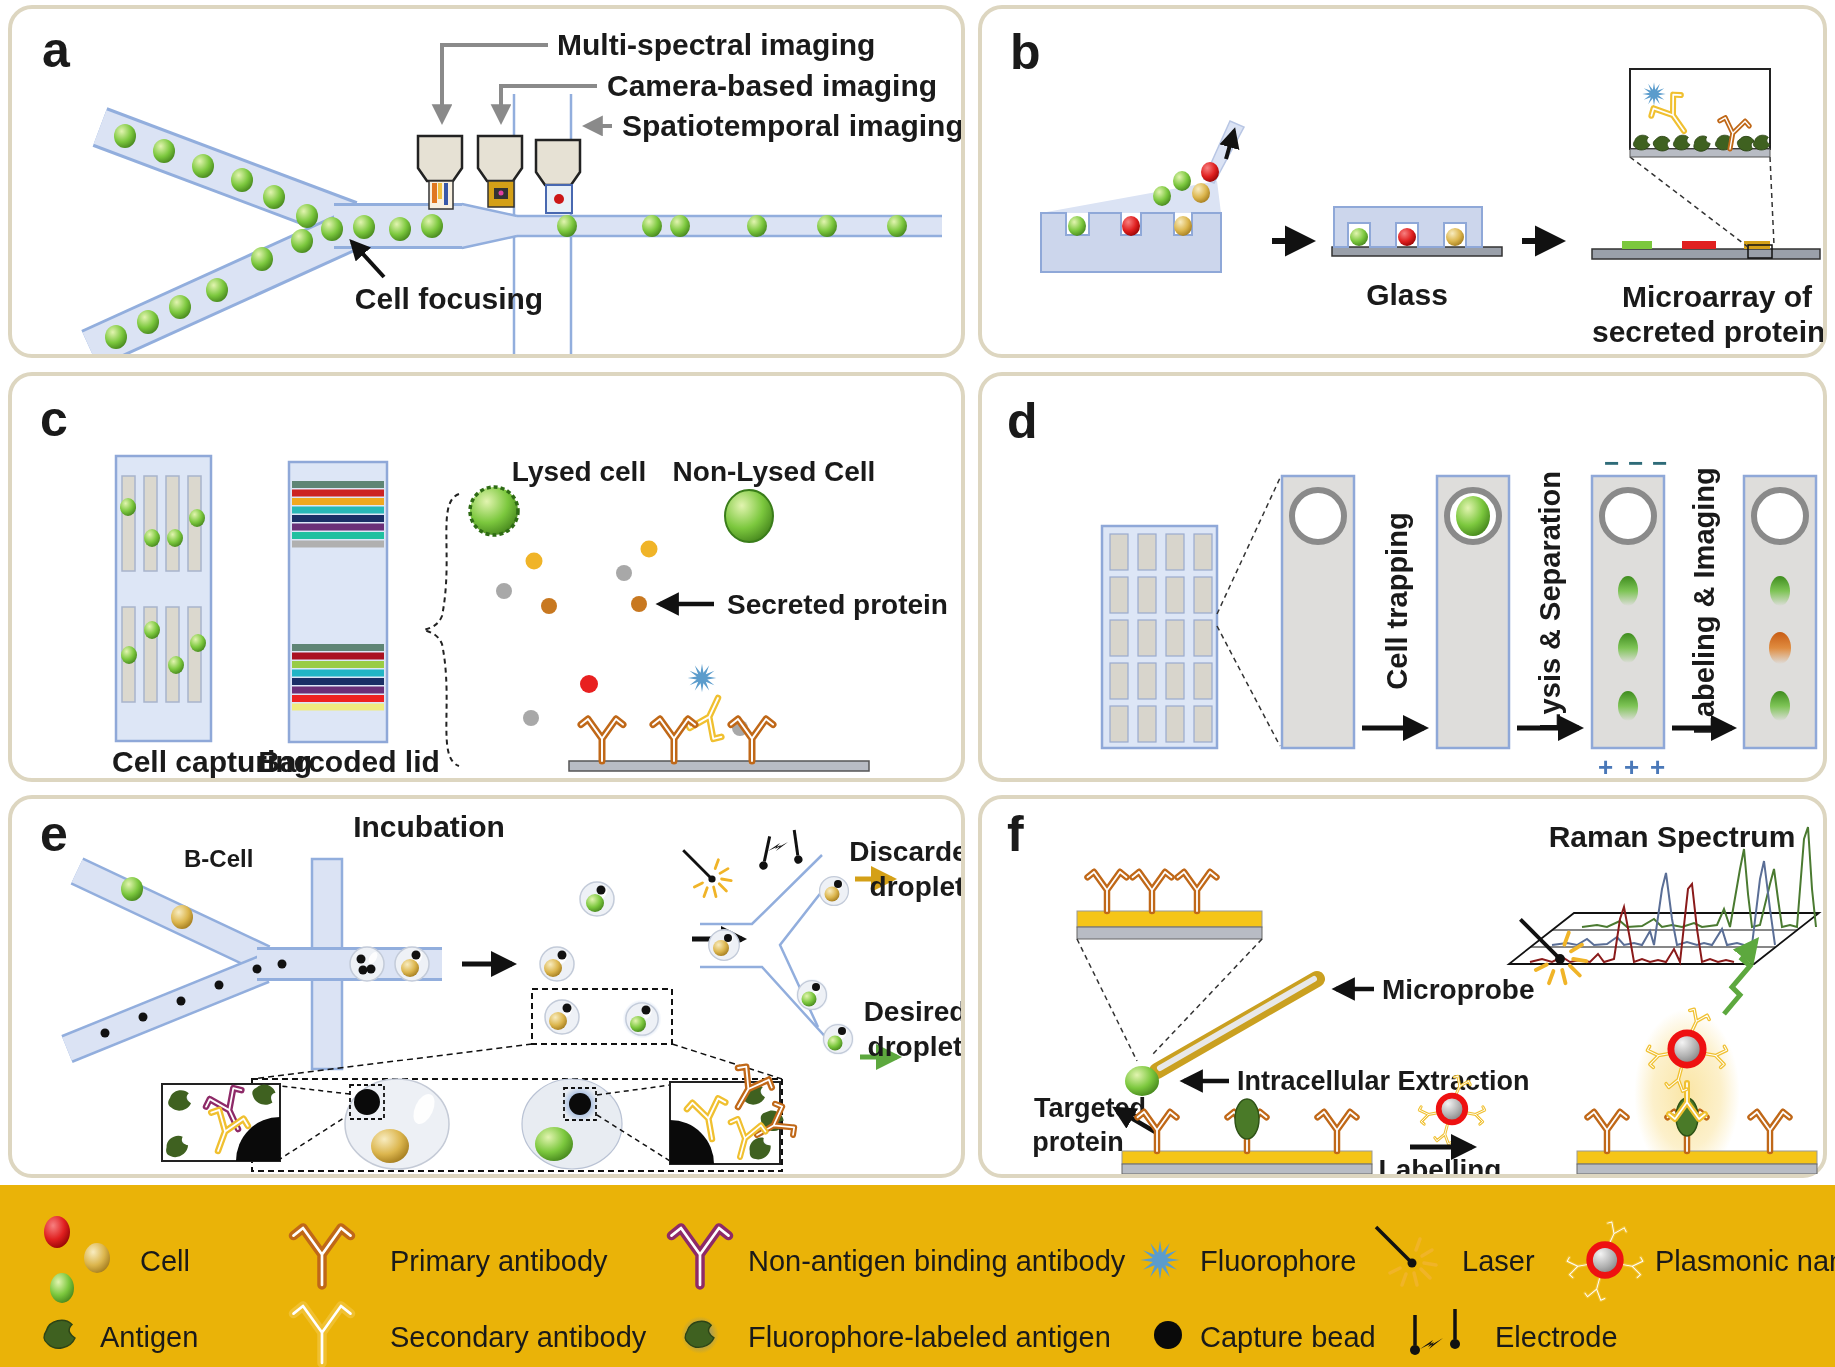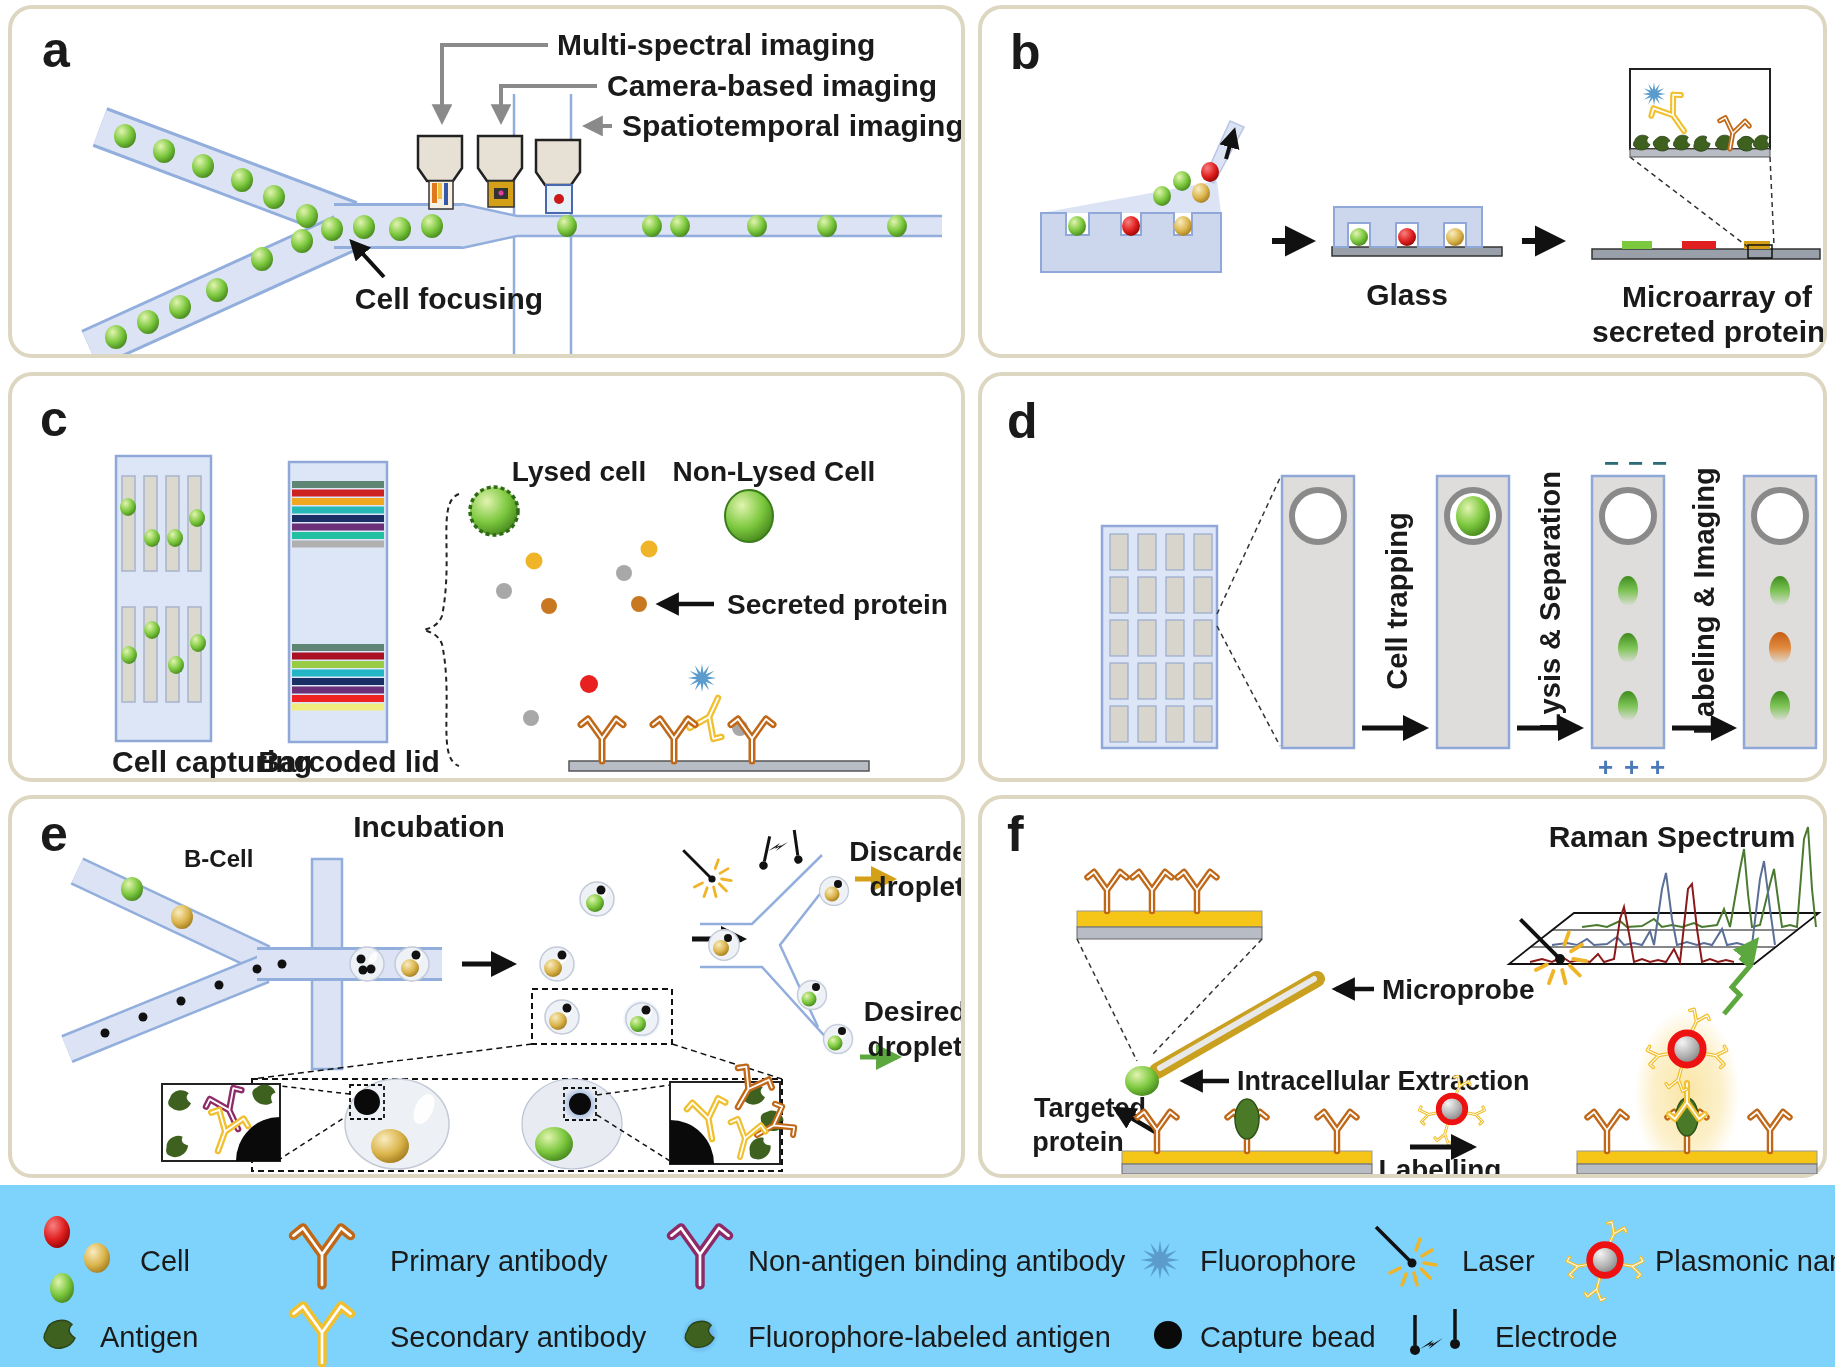--- a/index.html
+++ b/index.html
@@ -1,21 +1,21 @@
 <!DOCTYPE html>
 <html><head>
 <meta charset="utf-8">
 <style>
   html,body{margin:0;padding:0;background:#ffffff;}
   .figure{position:relative;width:1835px;height:1367px;background:#ffffff;overflow:hidden;
           font-family:"Liberation Sans",sans-serif;}
   .panel{position:absolute;background:#ffffff;border:4px solid #ddd6c0;border-radius:24px;
          box-sizing:border-box;}
   .panel svg{position:absolute;left:0;top:0;width:100%;height:100%;}
-  .legendband{position:absolute;background:#7dd3fc;}
+  .legendband{position:absolute;background:#eab308;}
   text{font-family:"Liberation Sans",sans-serif;fill:#1a1a1a;}
   .letter{font-size:50px;font-weight:700;}
   .lab30{font-size:30px;font-weight:600;}
   .lab28{font-size:28px;font-weight:600;}
   .lab27{font-size:27px;font-weight:600;}
   .lab24{font-size:24px;font-weight:600;}
   .vlab{font-size:29px;font-weight:700;}
   .leg{font-size:29px;font-weight:400;}
   .charge-m{font-size:26px;font-weight:700;fill:#2e6b78;}
   .charge-p{font-size:26px;font-weight:700;fill:#4a78b8;}

